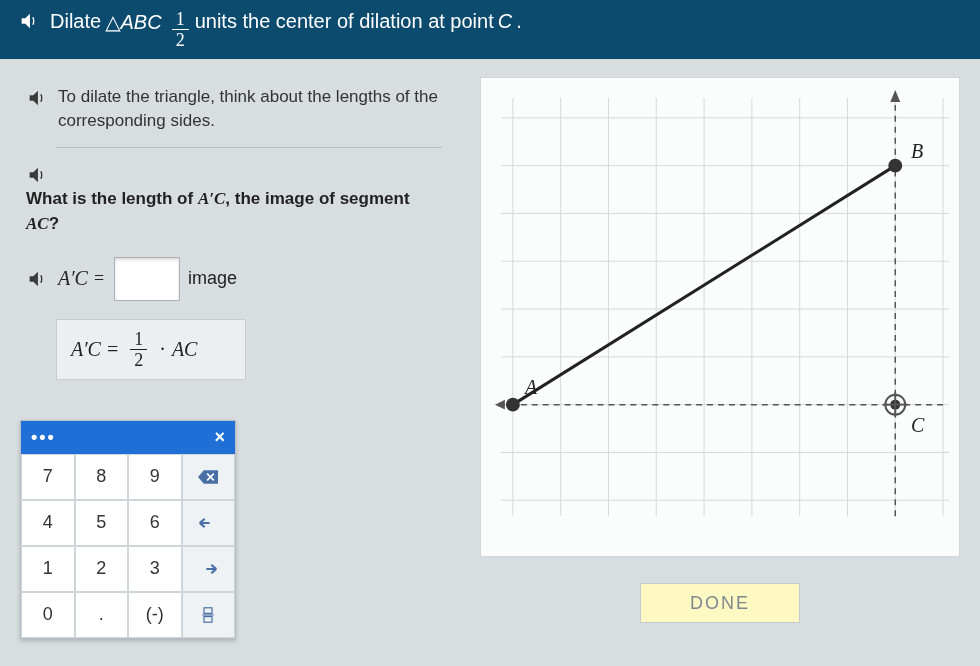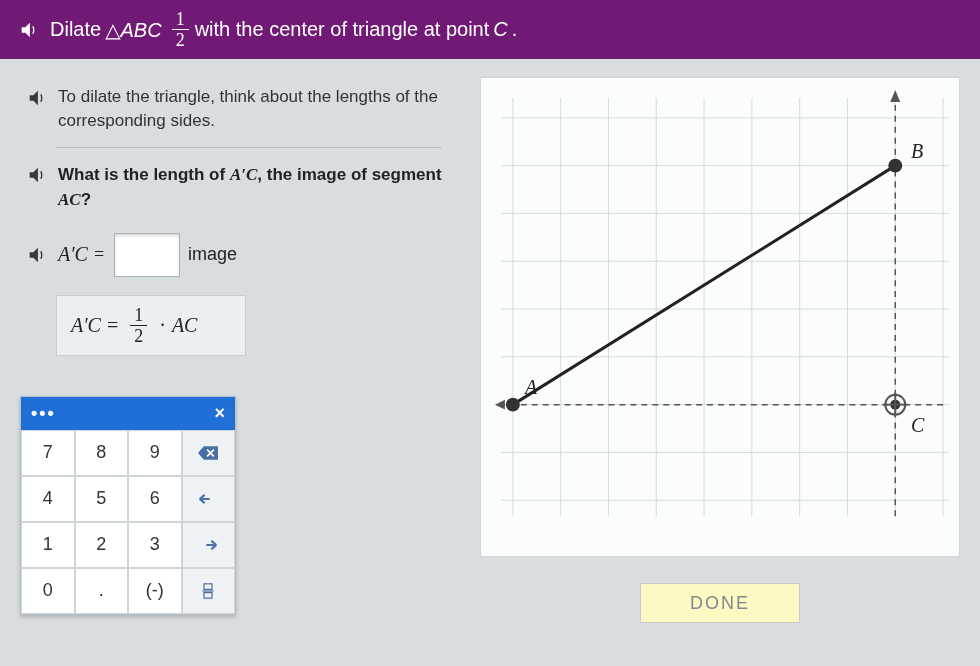--- a/index.html
+++ b/index.html
@@ -4,25 +4,24 @@
 <style>
   * { box-sizing: border-box; margin: 0; padding: 0; }
   body {
     width: 980px;
     height: 666px;
     font-family: Arial, sans-serif;
     background: #d8dde0;
     overflow: hidden;
   }
   .header {
-    background: #701a75;
+    background: #0c4a6e;
     color: #fff;
     padding: 10px 18px;
     display: flex;
-    align-items: center;
     font-size: 20px;
   }
   .speaker-icon {
     display: inline-flex;
     align-items: center;
     justify-content: center;
     width: 22px;
     height: 22px;
     margin-right: 10px;
     flex-shrink: 0;
@@ -63,20 +62,21 @@
   .prompt-row .speaker-icon { margin-top: 2px; }
   .divider { border-bottom: 1px solid #b9c0c4; margin: 0 6px 0 36px; }
   .question-row {
     display: flex;
     align-items: flex-start;
     padding: 14px 6px 10px 6px;
     color: #222;
     font-size: 17px;
     font-weight: bold;
     line-height: 1.5;
+    flex-direction: column;
   }
   .question-row .speaker-icon { margin-top: 2px; }
   .mathi { font-family: 'Times New Roman', serif; font-style: italic; font-weight: bold; }
   .answer-row {
     display: flex;
     align-items: center;
     padding: 10px 6px 12px 6px;
     font-size: 18px;
     color: #222;
   }
@@ -188,21 +188,21 @@
         <path d="M4 9v6h4l5 5V4L8 9H4z"></path>
         <path d="M16 8c1.5 1 1.5 7 0 8" stroke="#fff" stroke-width="1.5" fill="none"></path>
       </svg>
   </span>
   <span>Dilate </span>
   <span class="math"><span class="tri">△</span>ABC</span>
   <span class="frac">
     <span class="num">1</span>
     <span class="den">2</span>
   </span>
-  <span> with the center of triangle at point </span>
+  <span> units the center of dilation at point </span>
   <span class="math">C</span>
   <span>.</span>
 </div>
 
 <div class="content">
   <div class="left-col">
 
     <div class="prompt-row">
       <span class="speaker-icon speaker-dark">
         <svg viewBox="0 0 24 24" fill="currentColor">

